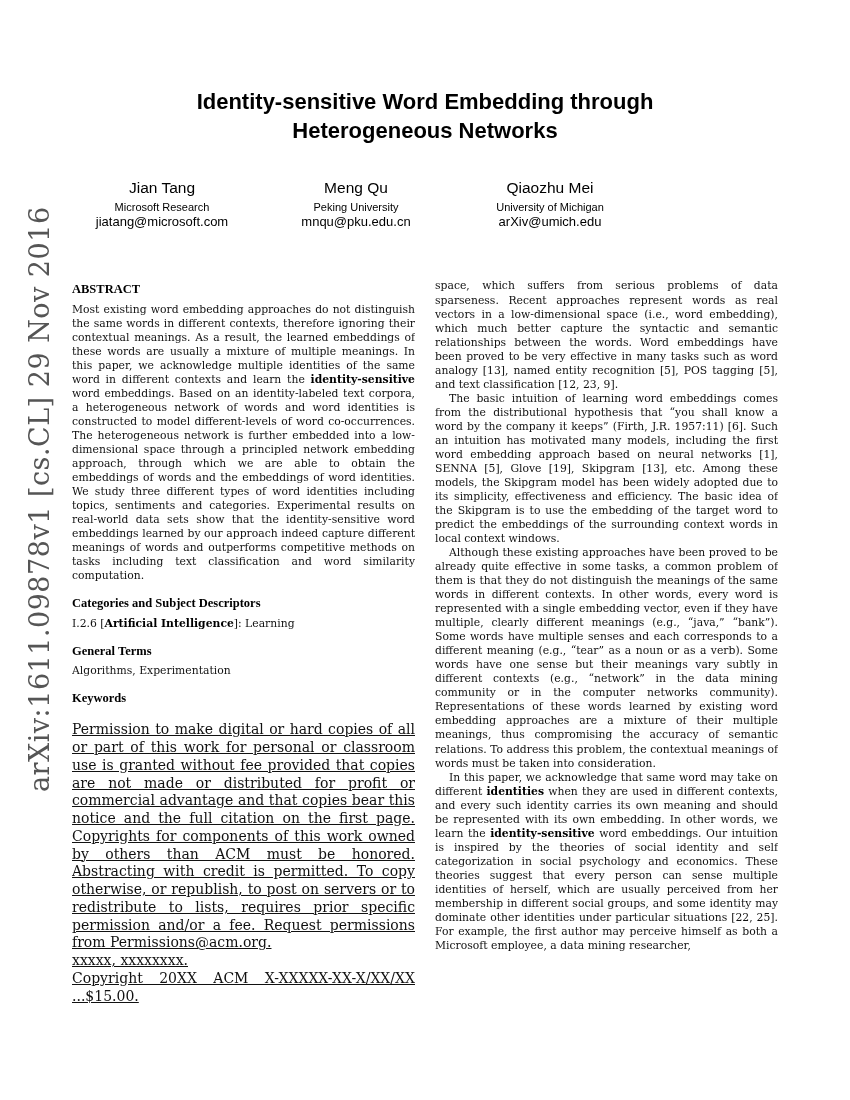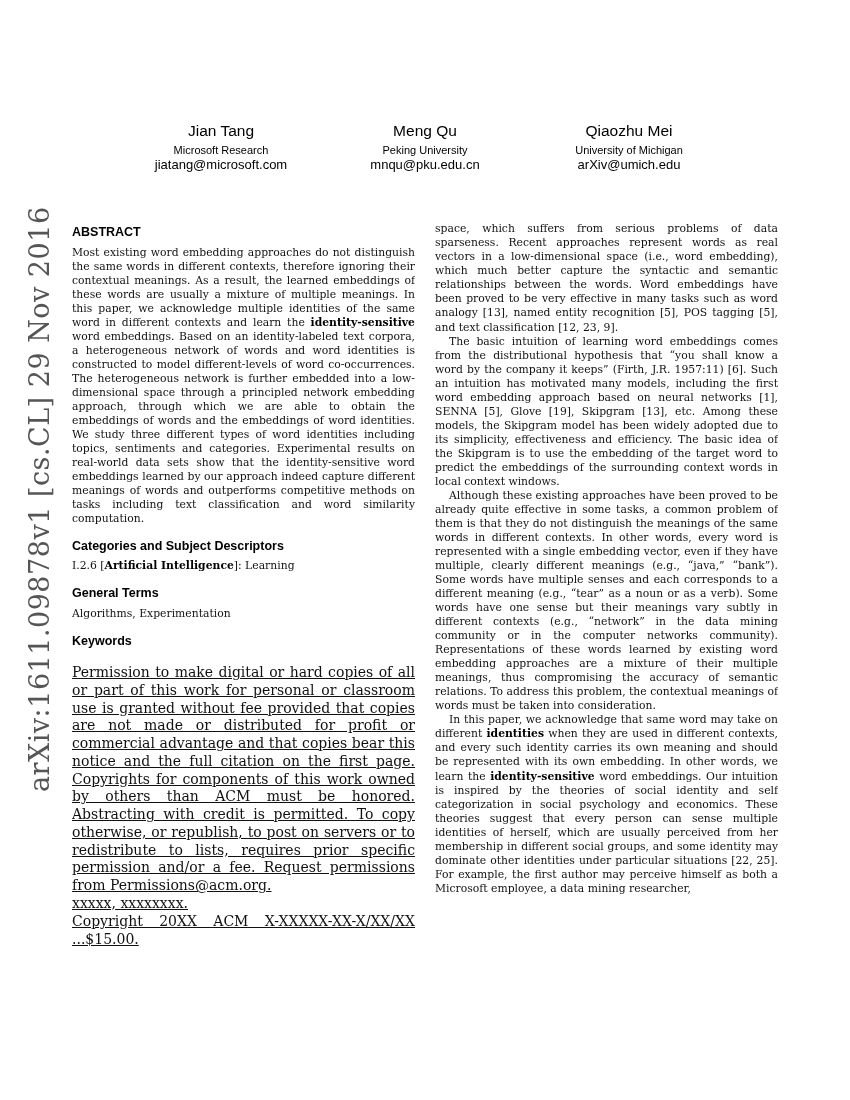--- a/index.html
+++ b/index.html
@@ -14,35 +14,35 @@
     transform:rotate(-90deg); transform-origin:0 0;
     font-family:"DejaVu Serif",serif; font-size:27px; color:#555;
     white-space:nowrap; letter-spacing:0.5px;
   }
   .content { position:absolute; left:72px; top:88px; width:706px; }
   .title {
     font-family:"Liberation Sans","DejaVu Sans",sans-serif; font-weight:bold;
     font-size:22px; line-height:1.3; text-align:center; color:#000; margin:0 70px;
   }
   .authors {
-    display:flex; justify-content:center; gap:24px; margin-top:34px;
+    display:flex; gap:14px; margin-top:34px;
     font-family:"Liberation Sans","DejaVu Sans",sans-serif; text-align:center;
   }
   .author { width:180px; }
   .author .name { font-size:15.5px; margin-bottom:3px; color:#000; }
   .author .aff { font-size:11px; line-height:1.3; color:#000; }
   .author .email { font-size:13px; color:#000; }
   .columns { display:flex; gap:20px; margin-top:50px; height:726px; }
   .col {
     width:343px; font-size:10.8px; line-height:1.30; text-align:justify;
     color:#111; overflow:hidden;
   }
   .col.left { display:flex; flex-direction:column; }
   h2 {
-    font-family:Liberation Sans, sans-serif; font-size:12.5px;
+    font-family:Liberation Serif, serif; font-size:12.5px;
     color:#000; margin:12px 0 5px; text-align:left; font-weight:bold;
   }
   h2.first { margin-top:2px; }
   .sec-num { margin-right:13px; }
   p.ind { text-indent:14px; }
   p.body-p { margin:0; }
   .footnote {
     margin-top:auto; font-size:14px; line-height:1.27; text-align:justify;
     color:#111; padding-top:8px;text-decoration:underline;
   }
@@ -51,20 +51,21 @@
 </style>
 </head>
 <body>
 
 <div class="page">
 
   <div class="watermark">arXiv:1611.09878v1  [cs.CL]  29 Nov 2016</div>
 
   <div class="content">
 
+    <h1 class="title">Identity-sensitive Word Embedding through Heterogeneous Networks</h1>
 
     <div class="authors">
       <div class="author">
         <div class="name">Jian Tang</div>
         <div class="aff">Microsoft Research</div>
         <div class="email">jiatang@microsoft.com</div>
       </div>
       <div class="author">
         <div class="name">Meng Qu</div>
         <div class="aff">Peking University</div>

